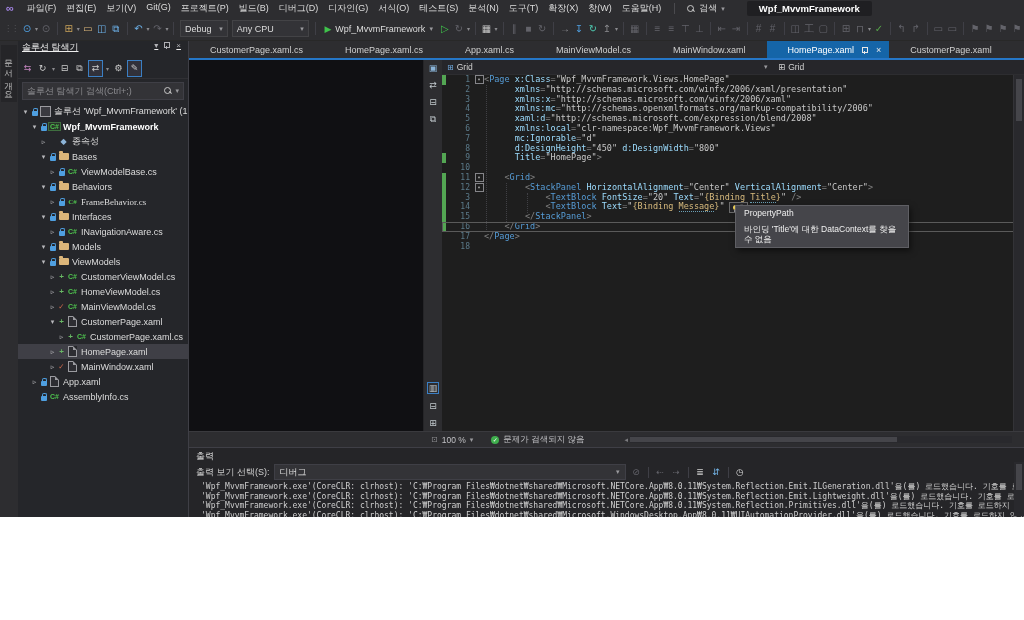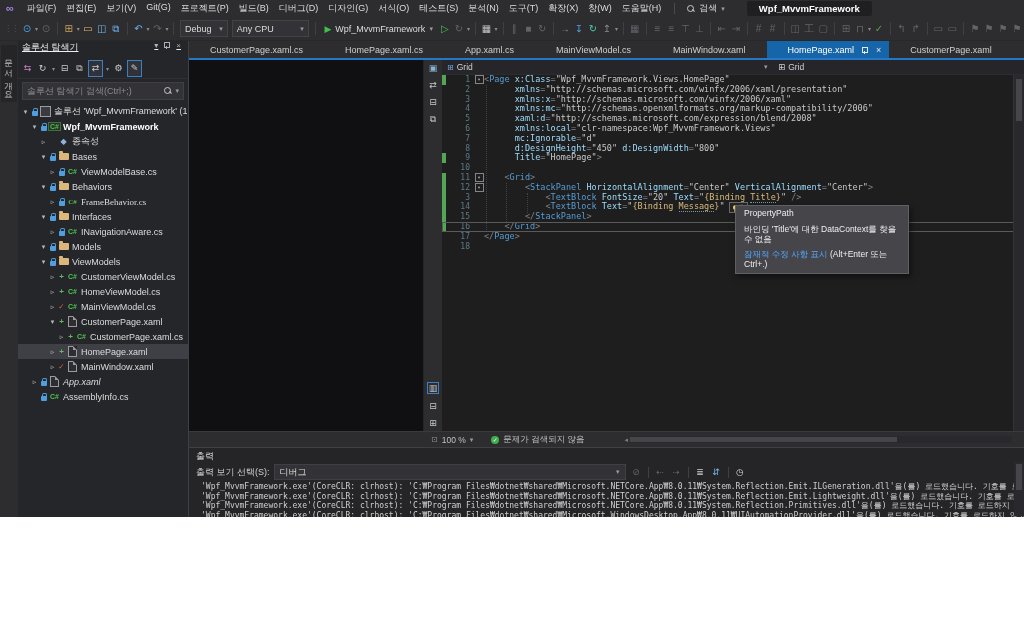--- a/index.html
+++ b/index.html
@@ -436,21 +436,21 @@
             <span class="tr-label">HomePage.xaml</span>
           </div>
           <div class="tree-row" style="padding-left: 30px;">
             <span class="tr-exp">▹</span>
             <span class="tr-mark mk-mod">✓</span>
             <span class="tr-icon">
               <span class="ti-xaml"></span>
             </span>
             <span class="tr-label">MainWindow.xaml</span>
           </div>
-          <div class="tree-row" style="padding-left: 12px; font-style: italic;">
+          <div class="tree-row" style="padding-left: 12px;">
             <span class="tr-exp">▹</span>
             <span class="tr-mark">
               <span class="mk-lock"></span>
             </span>
             <span class="tr-icon">
               <span class="ti-xaml"></span>
             </span>
             <span class="tr-label">App.xaml</span>
           </div>
           <div class="tree-row" style="padding-left: 12px;">
@@ -640,21 +640,20 @@
                 <div class="cl">
                   <span class="cl-mk"></span>
                   <span class="cl-ln">18</span>
                   <span class="cl-fold"></span>
                   <span class="cl-ct"></span>
                 </div>
               </div>
             <div class="tooltip">
               <div class="tt-row">PropertyPath</div>
               <div class="tt-row">바인딩 'Title'에 대한 DataContext를 찾을 수 없음</div>
-              <div class="tt-row"><span class="tt-link">잠재적 수정 사항 표시</span><span> (Alt+Enter 또는 Ctrl+.)</span></div>
             </div>
             <div class="vscroll">
                 <div class="vthumb"></div>
               </div>
           </div>
         </div>
       </div>
 
       <div class="codebottom">
         <div class="cb-pad"></div>

